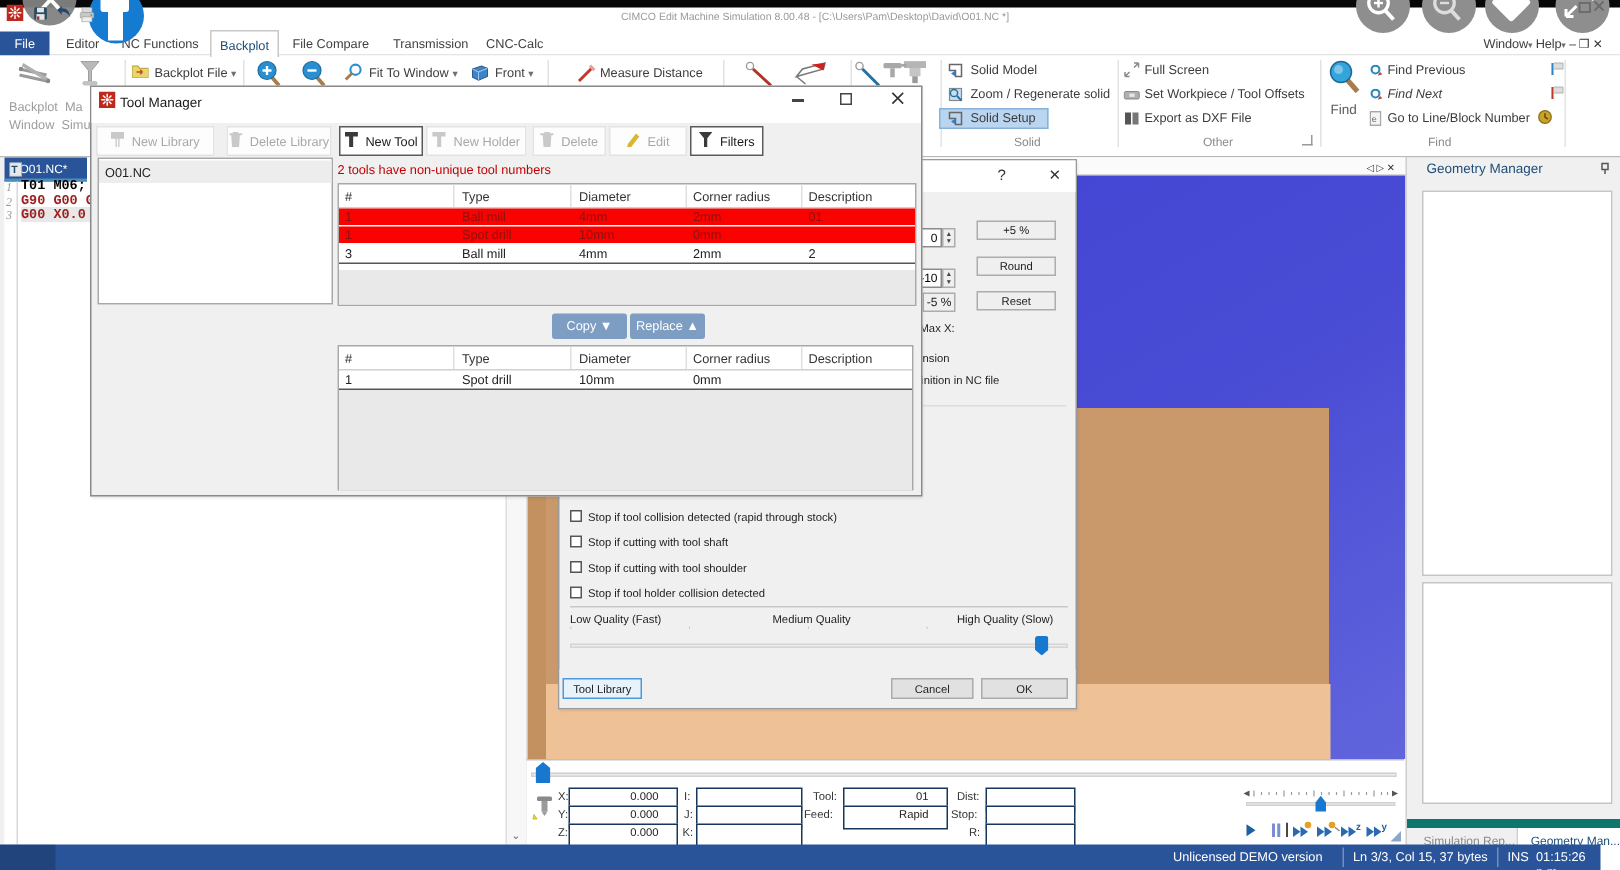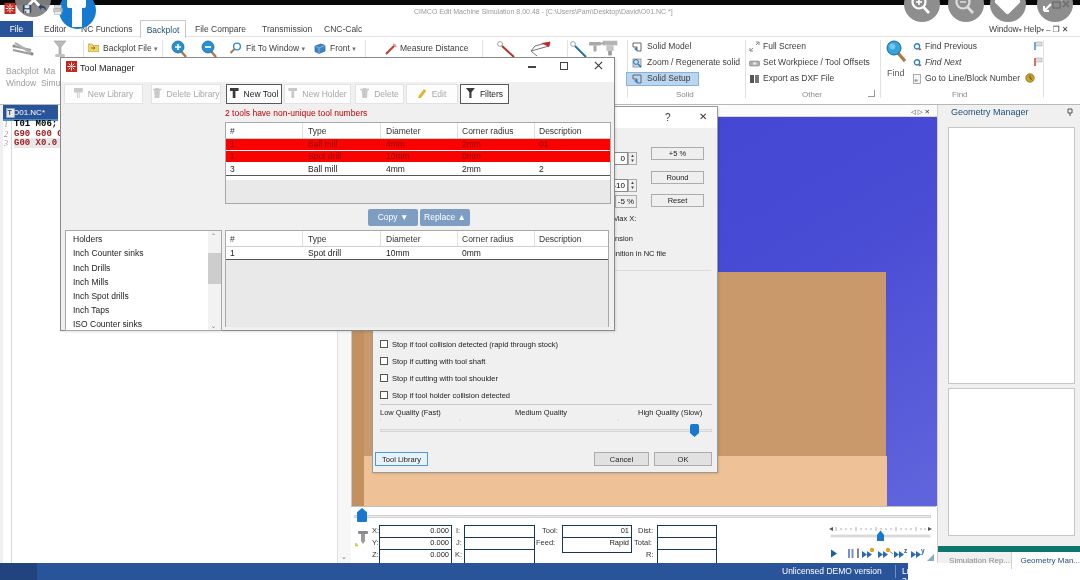--- a/index.html
+++ b/index.html
@@ -38,30 +38,30 @@
 
 #bpwin { left:351px; top:105px; width:585px; height:458px; background:#fff; border-left:1px solid #c8c8c8; }
 #bptabs { position:absolute; left:0; top:0; width:585px; height:12px; background:#fbfbfb; border-bottom:1px solid #d8d8d8; }
 #canvas3d { position:absolute; left:0; top:12px; width:585px; height:389px; background:linear-gradient(150deg,#3f43d2 0%, #484bd4 55%, #6165dc 100%); overflow:hidden; }
 .wptop { position:absolute; left:12px; top:155px; width:522px; height:184px; background:#c9996c; }
 .wpfront { position:absolute; left:12px; top:339px; width:523px; height:50px; background:#eec296; }
 .wpleft { position:absolute; left:0px; top:160px; width:12px; height:229px; background:#c3905f; }
 
 
 #botpanel { left:351px; top:506px; width:585px; height:57px; background:#fff; border-top:1px solid #c0c0c0; }
-.fld { position:absolute; border:1px solid #16365c; background:#fff; font-size:7.5px; color:#222; text-align:right; padding:0 2px 0 0; height:16px; line-height:9px; }
+.fld { position:absolute; border:1px solid #16365c; background:#fff; font-size:7.5px; color:#222; text-align:right; padding:0 12px 0 0; height:16px; line-height:9px; }
 .flbl { position:absolute; font-size:7.5px; color:#333; }
 
 
 #geopanel { left:937px; top:105px; width:143px; height:458px; background:#f0f0f0; border-left:1px solid #d0d0d0;text-align:right; }
 #geotitle { position:absolute; left:13px; top:2px; font-size:9px; color:#1f4e79; }
 .geobox { position:absolute; left:10px; width:127px; background:#fff; border:1px solid #c6c6c6; }
 
 
-#statusbar { left:0; top:563px; width:908px; height:17px; background:#2a5499; color:#fff; font-size:8.5px; }
+#statusbar { left:0; top:563px; width:1067px; height:17px; background:#2a5499; color:#fff; font-size:8.5px; }
 
 
 #ssdlg { left:372px; top:106px; width:346px; height:367px; background:#f0f0f0; border:1px solid #9a9a9a; box-shadow:0.5px 1px 2px rgba(0,0,0,0.12); z-index:5; }
 .ssbtn { position:absolute; background:#efefef; border:1px solid #acacac; font-size:7.5px; color:#222; text-align:center; }
 .sstxt { position:absolute; font-size:7.5px; color:#222; }
 .cb { position:absolute; width:8px; height:8px; border:1px solid #555; background:#fff; }
 
 
 #tmdlg { left:60px; top:57px; width:555px; height:274px; background:#f0f0f0; border:1px solid #8a8a8a; box-shadow:0.5px 1px 2px rgba(0,0,0,0.12); z-index:10; }
 #tmtitle { position:absolute; left:0; top:0; width:553px; height:24px; background:#fff; }
@@ -372,21 +372,21 @@
   <div class="flbl" style="left:191px; top:19px;">Tool:</div>
   <div class="fld" style="left:211px; top:18px; width:70px;">01</div>
   <div class="flbl" style="left:287px; top:19px;">Dist:</div>
   <div class="fld" style="left:306px; top:18px; width:60px;">&nbsp;</div>
   <div class="flbl" style="left:21px; top:31px;">Y:</div>
   <div class="fld" style="left:28px; top:30px; width:73px;">0.000</div>
   <div class="flbl" style="left:105px; top:31px;">J:</div>
   <div class="fld" style="left:113px; top:30px; width:71px;">&nbsp;</div>
   <div class="flbl" style="left:185px; top:31px;">Feed:</div>
   <div class="fld" style="left:211px; top:30px; width:70px;">Rapid</div>
-  <div class="flbl" style="left:283px; top:31px;">Total:</div>
+  <div class="flbl" style="left:283px; top:31px;">Stop:</div>
   <div class="fld" style="left:306px; top:30px; width:60px;">&nbsp;</div>
   <div class="flbl" style="left:21px; top:43px;">Z:</div>
   <div class="fld" style="left:28px; top:42px; width:73px;">0.000</div>
   <div class="flbl" style="left:104px; top:43px;">K:</div>
   <div class="fld" style="left:113px; top:42px; width:71px;">&nbsp;</div>
   <div class="flbl" style="left:295px; top:43px;">R:</div>
   <div class="fld" style="left:306px; top:42px; width:60px;">&nbsp;</div>
 
   <svg class="abs" style="left:477px; top:18px;" width="105" height="16" viewBox="0 0 105 16">
     <path d="M1 4 L5 2 L5 6 Z" fill="#555"></path>
@@ -525,20 +525,24 @@
   </svg>
 
   <div class="tmbtn" style="left:3px; width:79px;"><span class="tbico c"></span>New Library</div>
   <div class="tmbtn" style="left:90px; width:70px;"><span class="tbico t"></span>Delete Library</div>
   <div class="tmbtn en" style="left:165px; width:56px;"><span class="tbico d"></span>New Tool</div>
   <div class="tmbtn" style="left:223px; width:67px;"><span class="tbico g"></span>New Holder</div>
   <div class="tmbtn" style="left:294px; width:49px;"><span class="tbico t"></span>Delete</div>
   <div class="tmbtn" style="left:345px; width:52px;"><span class="tbico y"></span>Edit</div>
   <div class="tmbtn en" style="left:399px; width:49px;"><span class="tbico f"></span>Filters</div>
 
+  <div id="tmlist1">
+    <div style="position:absolute; left:0; top:1px; width:155px; height:15px; background:#ededed;"></div>
+    <div class="li" style="top:4px; left:4px;">O01.NC</div>
+  </div>
 
   <div class="abs" style="left:164px; top:50px; font-size:8.5px; color:#c00000;">2 tools have non-unique tool numbers</div>
 
   <div class="tmtable" style="left:164px; top:64px; width:386px; height:82px;">
     <div class="th" style="left:4px; top:3px;">#</div>
     <div class="th" style="left:82px; top:3px;">Type</div>
     <div class="th" style="left:160px; top:3px;">Diameter</div>
     <div class="th" style="left:236px; top:3px;">Corner radius</div>
     <div class="th" style="left:313px; top:3px;">Description</div>
     <div style="position:absolute; left:0; top:15px; width:384px; height:1px; background:#d0d0d0;"></div>
@@ -564,34 +568,20 @@
     <div class="td" style="left:160px; top:41px;">4mm</div>
       <div class="td" style="left:236px; top:41px;">2mm</div>
     <div class="td" style="left:313px; top:41px;">2</div>
     <div style="position:absolute; left:0; top:52px; width:384px; height:1px; background:#555;"></div>
     <div style="position:absolute; left:0; top:57px; width:384px; height:23px; background:#e9e9e9;"></div>
   </div>
 
   <div class="bluebtn" style="left:307px;">Copy ▼</div>
   <div class="bluebtn" style="left:359px;">Replace ▲</div>
 
-  <div id="tmlist2">
-    <div class="li" style="top:3px;">Holders</div>
-    <div class="li" style="top:17px;">Inch Counter sinks</div>
-    <div class="li" style="top:32px;">Inch Drills</div>
-    <div class="li" style="top:46px;">Inch Mills</div>
-    <div class="li" style="top:60px;">Inch Spot drills</div>
-    <div class="li" style="top:74px;">Inch Taps</div>
-    <div class="li" style="top:88px;">ISO Counter sinks</div>
-    <div style="position:absolute; left:142px; top:0; width:13px; height:99px; background:#f2f2f2;">
-      <div style="position:absolute; left:3px; top:1px; font-size:6px; color:#707070;">⌃</div>
-      <div style="position:absolute; left:0px; top:22px; width:13px; height:31px; background:#cdcdcd;"></div>
-      <div style="position:absolute; left:3px; bottom:1px; font-size:6px; color:#707070;">⌄</div>
-    </div>
-  </div>
 
   <div class="tmtable" style="left:164px; top:172px; width:384px; height:97px;">
     <div class="th" style="left:4px; top:3px;">#</div>
     <div class="th" style="left:82px; top:3px;">Type</div>
     <div class="th" style="left:160px; top:3px;">Diameter</div>
     <div class="th" style="left:236px; top:3px;">Corner radius</div>
     <div class="th" style="left:313px; top:3px;">Description</div>
     <div style="position:absolute; left:0; top:15px; width:382px; height:1px; background:#d0d0d0;"></div>
     <div class="colsep" style="left:76px;"></div>
       <div class="colsep" style="left:154px;"></div>

